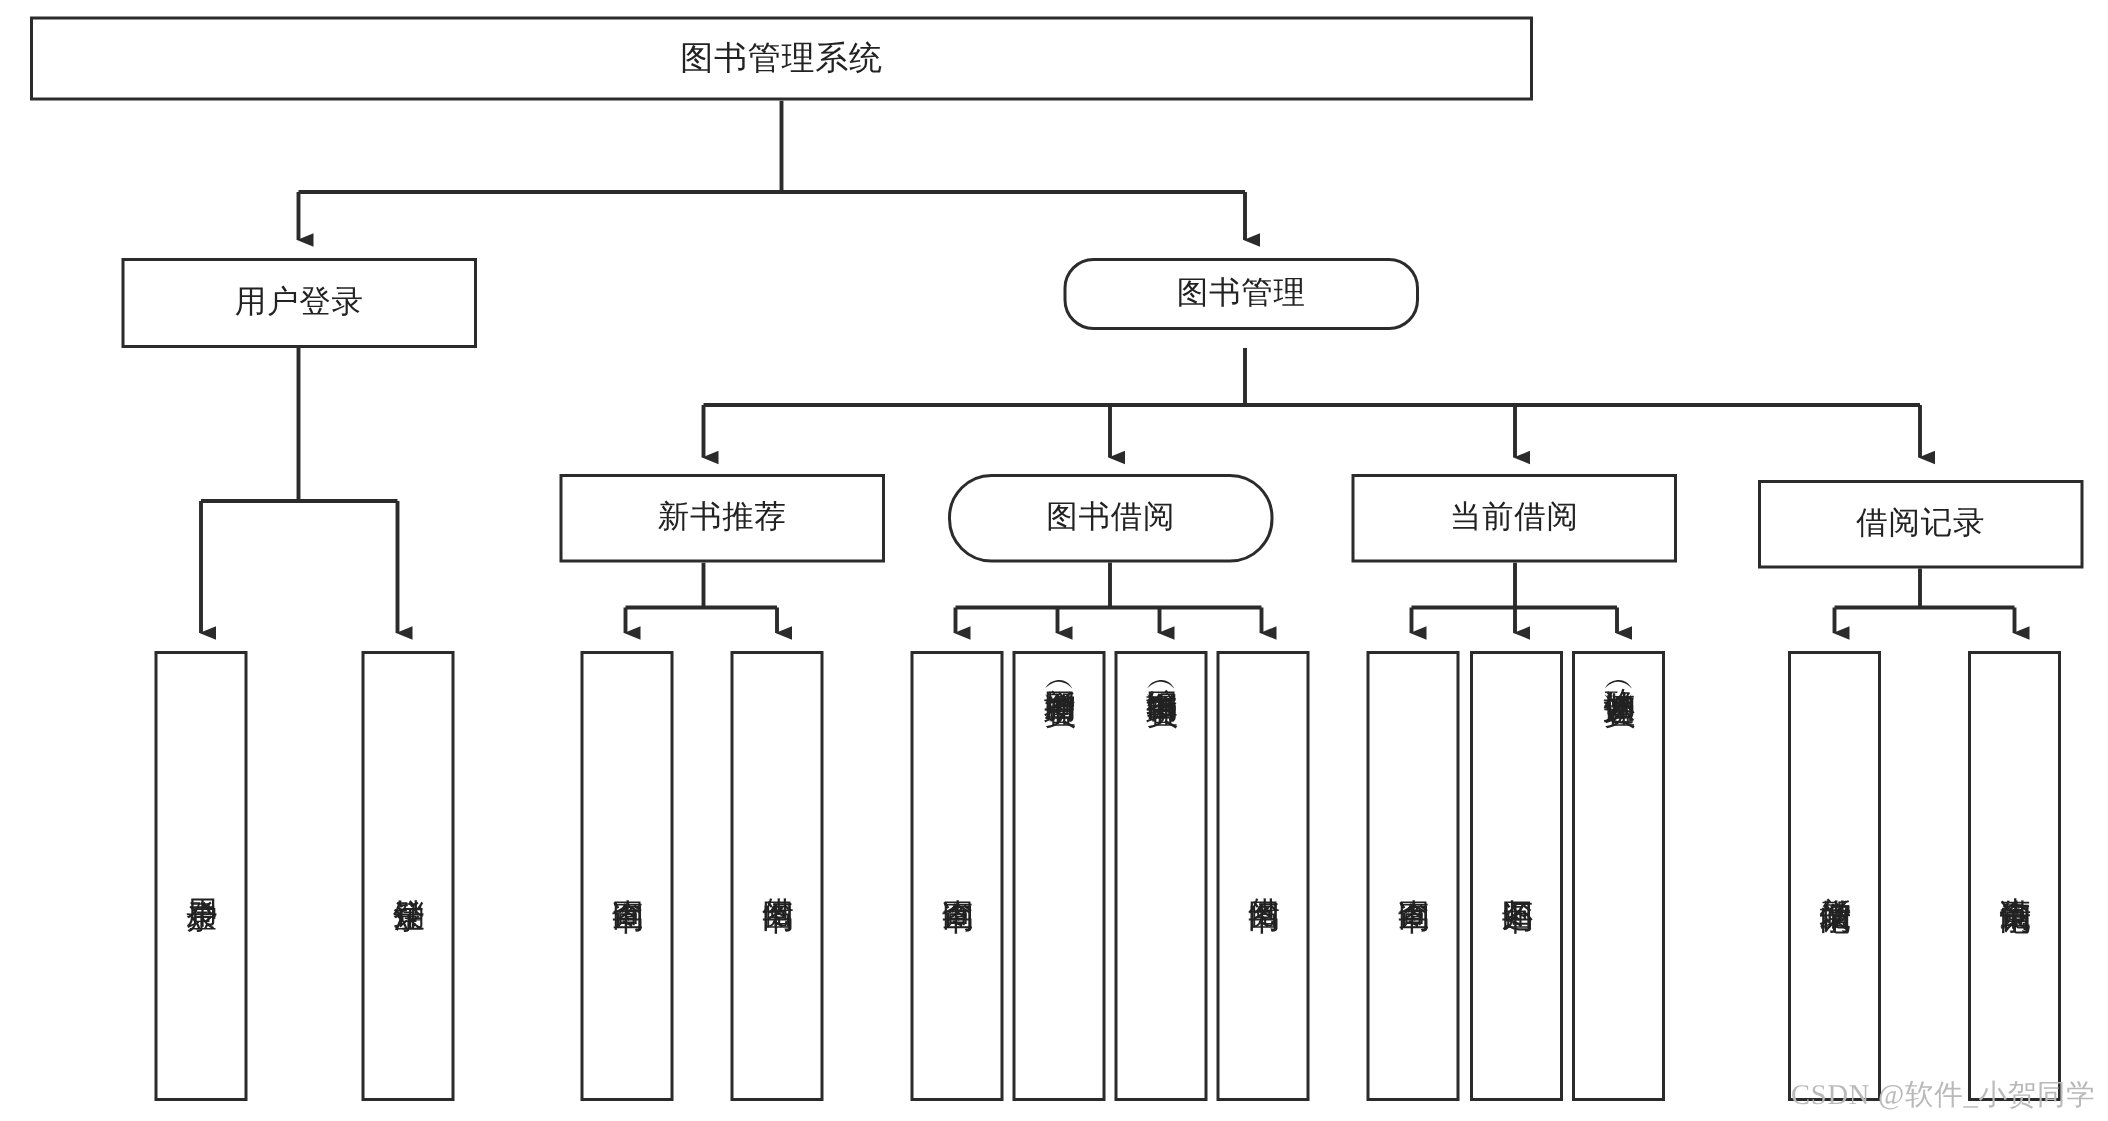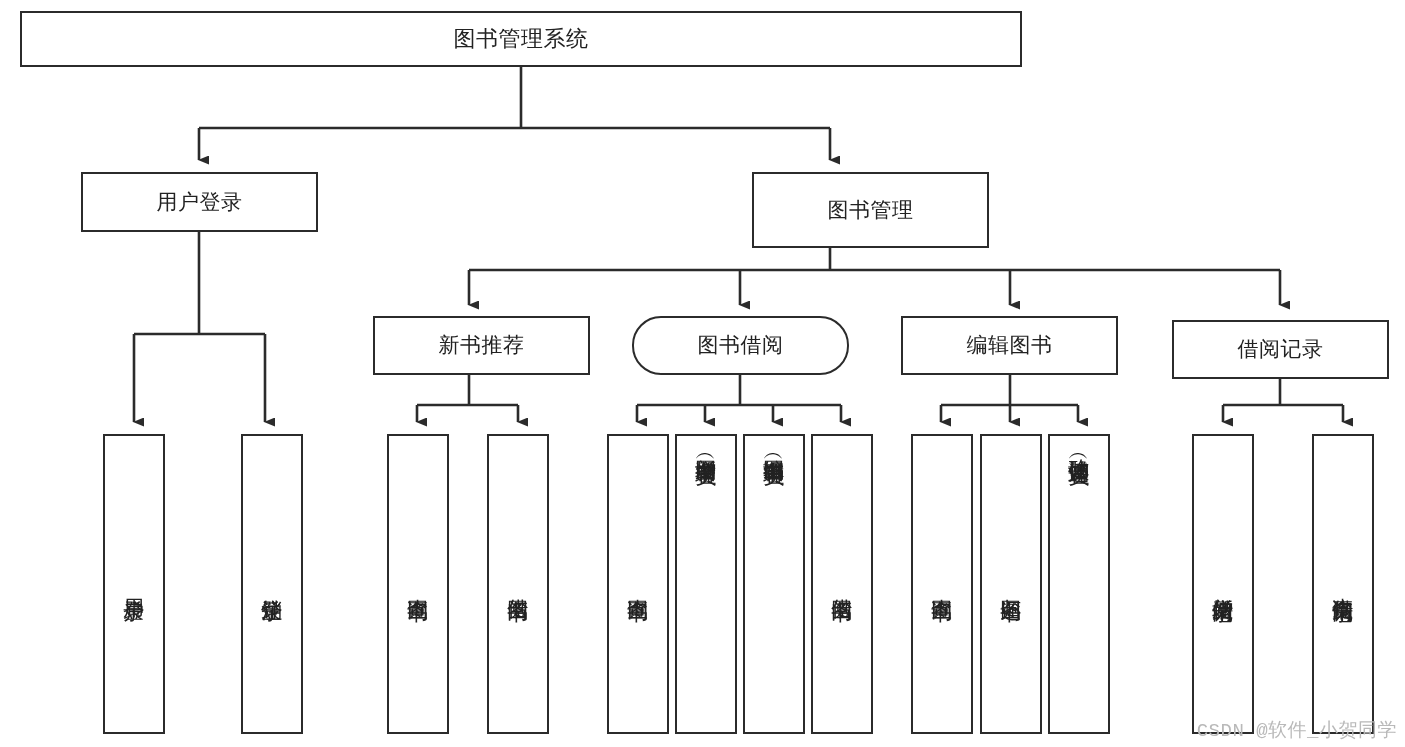--- a/index.html
+++ b/index.html
@@ -70,21 +70,21 @@
     padding-top: 0;
   }
   #watermark {
     position: absolute;
     right: 8px;
     bottom: 4px;
     font-size: 19px;
     color: #b9b9b9;
     white-space: nowrap;
     letter-spacing: 0.5px;
-    font-family: Liberation Mono, monospace;
+    font-family: Liberation Serif, serif;
   }
 </style>
 </head>
 <body>
 
 <div id="diagram-root">
 
   <svg class="edges" viewBox="0 0 1405 747">
     <defs>
       <marker id="arrowhead" markerWidth="10" markerHeight="11" refX="4.5" refY="10" orient="auto" markerUnits="userSpaceOnUse">
@@ -136,34 +136,34 @@
   </svg>
 
   <div class="node horiz root" style="left:20px; top:11px; width:1002px; height:56px;">
     <span class="label">图书管理系统</span>
   </div>
 
   <div class="node horiz" style="left:81px; top:172px; width:237px; height:60px;">
     <span class="label">用户登录</span>
   </div>
 
-  <div class="node horiz" style="left:752px; top:172px; width:237px; height:76px;">
+  <div class="node horiz" style="left:709px; top:172px; width:237px; height:48px;border-radius:20px;">
     <span class="label">图书管理</span>
   </div>
 
   <div class="node horiz" style="left:361px; top:316px; width:217px; height:59px;margin-left:12px;">
     <span class="label">新书推荐</span>
   </div>
 
   <div class="node horiz" style="left:632px; top:316px; width:217px; height:59px;border-radius:29px;">
     <span class="label">图书借阅</span>
   </div>
 
   <div class="node horiz" style="left:901px; top:316px; width:217px; height:59px;">
-    <span class="label">编辑图书</span>
+    <span class="label">当前借阅</span>
   </div>
 
   <div class="node horiz" style="left:1172px; top:320px; width:217px; height:59px;">
     <span class="label">借阅记录</span>
   </div>
 
   <div class="node vert center" style="left:103px; top:434px; width:62px; height:300px;">
     <span class="label">用户登录</span>
   </div>
 

